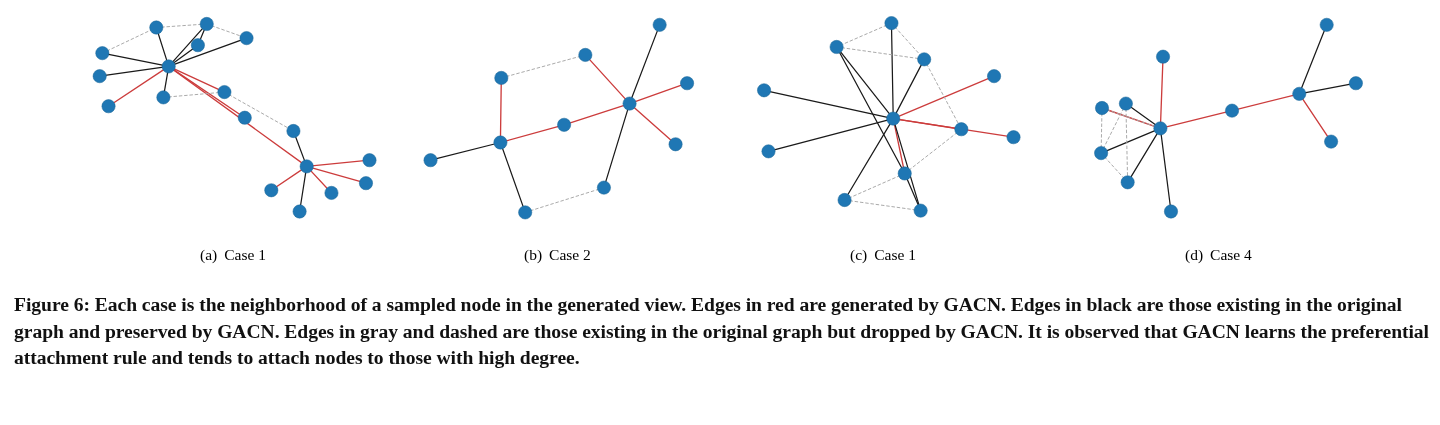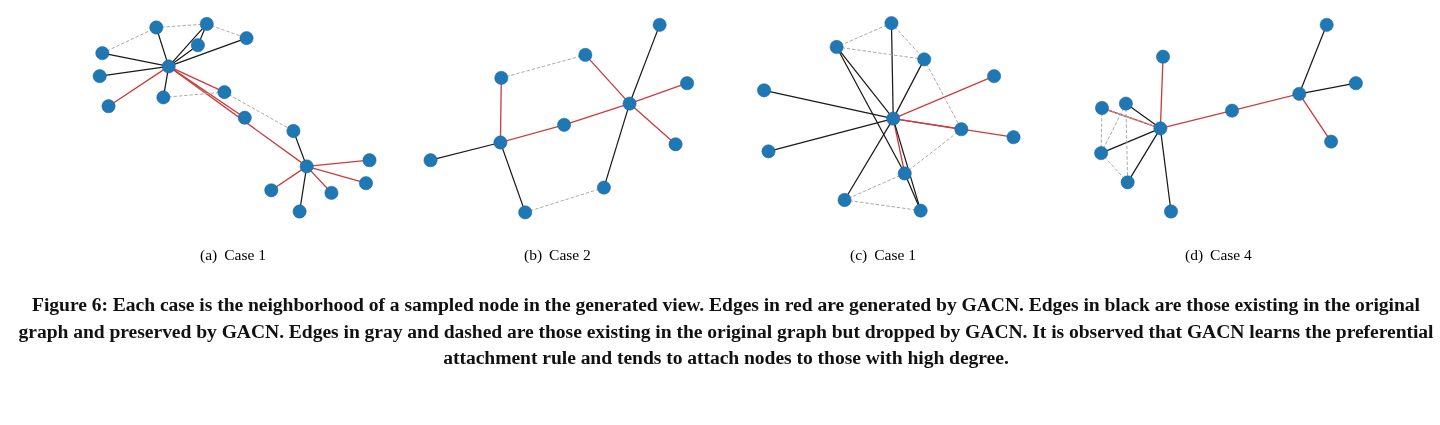--- a/index.html
+++ b/index.html
@@ -47,21 +47,21 @@
   #caption {
     position: absolute;
     left: 14px;
     top: 292px;
     width: 1424px;
     font-family: "Liberation Serif", "DejaVu Serif", serif;
     font-weight: bold;
     font-size: 19.6px;
     line-height: 26.6px;
     letter-spacing: -0.05px;
-    text-align: center;
+    text-align: left;
     color: #111;
   }
   #watermark {
     position: absolute;
     left: 1150px;
     top: 345px;
     font-family: "DejaVu Sans", "Liberation Sans", sans-serif;
     font-size: 29px;
     letter-spacing: 2px;
     color: rgba(255,255,255,0.82);

